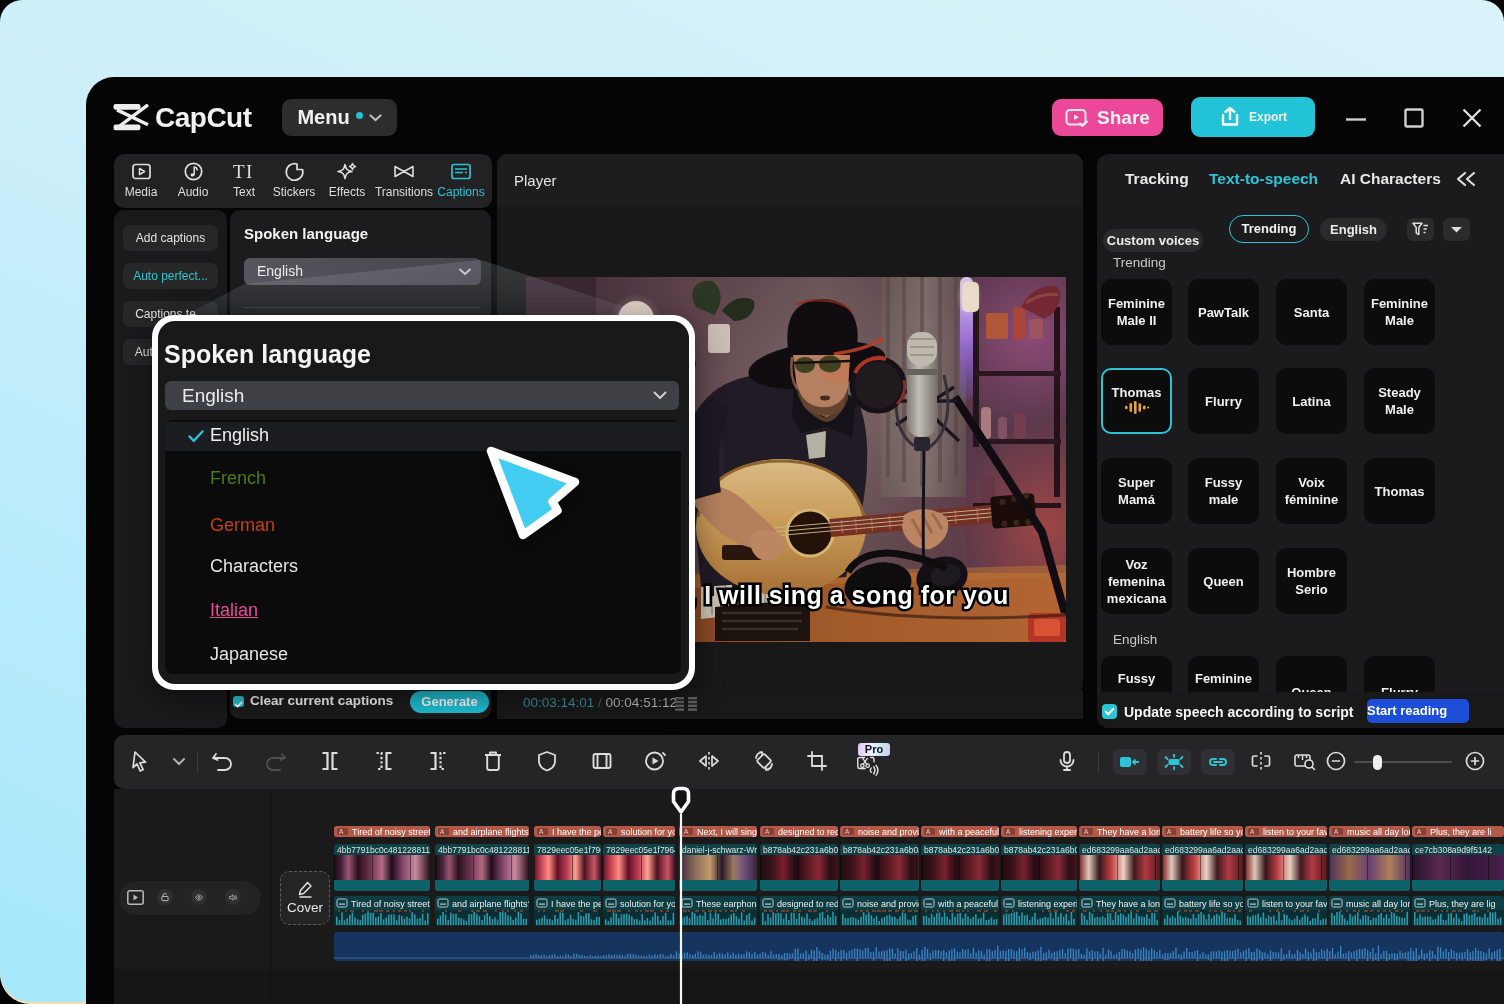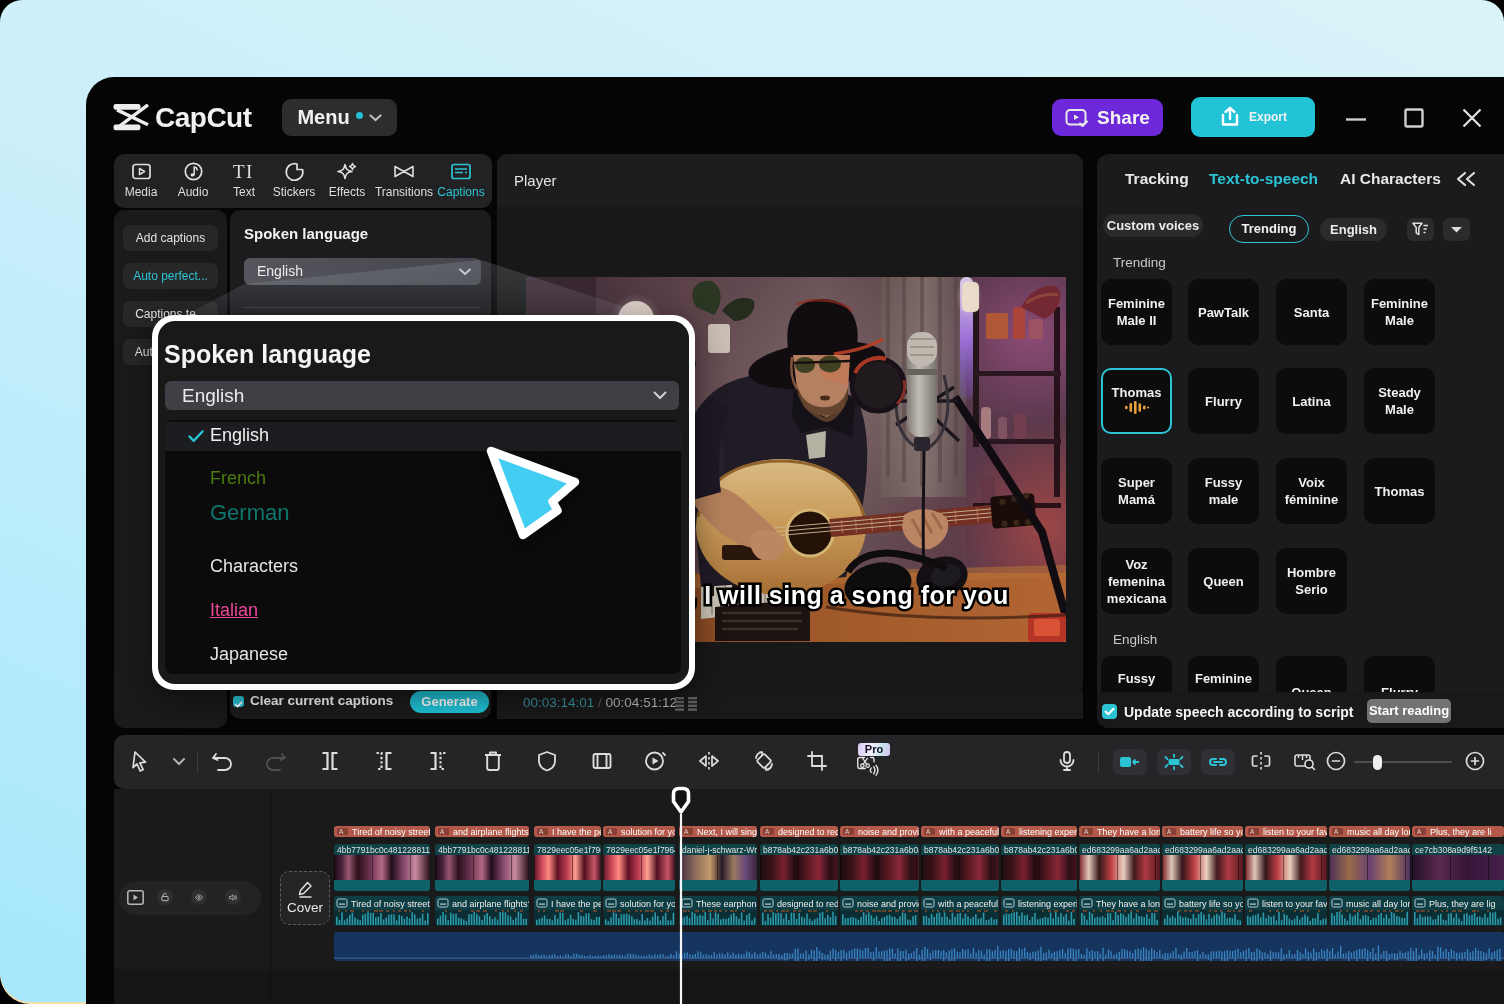--- a/index.html
+++ b/index.html
@@ -5,21 +5,21 @@
 html,body{margin:0;padding:0;width:1504px;height:1004px;overflow:hidden;background:#000;font-family:"Liberation Sans",sans-serif;}
 *{box-sizing:border-box;}
 .abs{position:absolute;}
 #stage{position:relative;width:1504px;height:1004px;background:#000;}
 #cream{position:absolute;left:0px;top:900px;width:90px;height:104px;background:#f5ddb0;border-radius:0 0 0 30px;}
 #bgblue{position:absolute;left:0;top:0;width:1504px;height:1002px;background:linear-gradient(205deg,#d9f4f9 0%,#cdeffa 45%,#a6e8fc 100%);border-radius:22px 22px 0 30px;}
 #app{position:absolute;left:86px;top:77px;width:1418px;height:927px;background:#050505;border-radius:28px 0 0 0;}
 
 .tb-text{color:#f1f1f1;font-weight:bold;}
 #menu-btn{left:196px;top:22px;width:115px;height:37px;background:#2d2d2d;border-radius:9px;display:flex;align-items:center;justify-content:center;gap:6px;}
-#share-btn{left:966px;top:22px;width:111px;height:37px;background:#6d28d9;border-radius:9px;display:flex;align-items:center;justify-content:center;gap:8px;}
+#share-btn{left:966px;top:22px;width:111px;height:37px;background:#ec4899;border-radius:9px;display:flex;align-items:center;justify-content:center;gap:8px;}
 #export-btn{left:1105px;top:20px;width:124px;height:40px;background:#22c3d6;border-radius:9px;display:flex;align-items:center;justify-content:center;gap:8px;}
 
 #tabsbar{left:28px;top:77px;width:378px;height:54px;background:#222225;border-radius:10px;}
 .tab{position:absolute;top:7px;width:54px;text-align:center;color:#dfdfdf;font-size:12px;}
 .tab svg{display:block;margin:0 auto 3px auto;}
 
 #leftsub{left:28px;top:133px;width:113px;height:518px;background:#1a1a1c;border-radius:10px;}
 .lsbtn{position:absolute;left:9px;width:95px;height:26px;background:#272727;border-radius:7px;color:#e3e3e3;font-size:12px;display:flex;align-items:center;justify-content:center;}
 
 #cappanel{left:144px;top:133px;width:261px;height:476px;background:#1c1c1e;border-radius:10px;}
@@ -349,21 +349,21 @@
           </g>
       </svg>
     </div>
     <div id="rightpanel" class="abs" style="overflow:hidden;">
       <div class="abs" style="left:28px;top:16px;color:#e8e8e8;font-size:15.5px;font-weight:bold;">Tracking</div>
       <div class="abs" style="left:112px;top:16px;color:#2cc4d4;font-size:15.5px;font-weight:bold;">Text-to-speech</div>
       <div class="abs" style="left:243px;top:16px;color:#e8e8e8;font-size:15.5px;font-weight:bold;">AI Characters</div>
       <svg class="abs" style="left:358px;top:17px;" width="22" height="16" viewBox="0 0 22 16">
           <path d="M10 2 L3 8 L10 14 M19 2 L12 8 L19 14" stroke="#dcdcdc" stroke-width="2.2" fill="none" stroke-linecap="round" stroke-linejoin="round"></path>
         </svg>
-      <div class="abs chip" style="left:6px;top:60px;width:100px;">Custom voices</div>
+      <div class="abs chip" style="left:6px;top:75px;width:100px;">Custom voices</div>
       <div class="abs" style="left:132px;top:61px;width:80px;height:28px;border:1.5px solid #2cc4d4;border-radius:15px;color:#f2f2f2;font-size:13px;font-weight:bold;text-align:center;line-height:25px;">Trending</div>
       <div class="abs chip" style="left:223px;top:64px;width:67px;">English</div>
       <div class="abs" style="left:310px;top:64px;width:27px;height:23px;background:#2b2b2b;border-radius:6px;">
         <svg style="position:absolute;left:5px;top:4px;" width="17" height="15" viewBox="0 0 17 15">
             <path d="M1 1.2 H10 L6.8 5.5 V12.5 L4.2 10.8 V5.5 Z" stroke="#e0e0e0" stroke-width="1.5" fill="none" stroke-linejoin="round"></path>
             <path d="M11.5 3.5 H16 M11.5 7 H14.8 M11.5 10.5 H13.6" stroke="#e0e0e0" stroke-width="1.5"></path>
           </svg>
       </div>
       <div class="abs" style="left:346px;top:64px;width:27px;height:23px;background:#2b2b2b;border-radius:6px;">
         <svg style="position:absolute;left:7px;top:8px;" width="13" height="8" viewBox="0 0 13 8">
@@ -439,21 +439,21 @@
       <div class="vcard" style="left:267px;top:502px;height:72px;border-radius:10px 10px 0 0;">
           <span style="top:28px;">Flurry</span>
         </div>
       <div class="abs" style="left:0;top:538px;width:407px;height:36px;background:#191919;">
         <div class="abs" style="left:5px;top:12px;width:15px;height:15px;background:#2cc4d4;border-radius:4px;">
           <svg width="15" height="15" viewBox="0 0 15 15">
               <path d="M3.5 7.5 L6.3 10.3 L11.5 4.8" stroke="#fff" stroke-width="2" fill="none" stroke-linecap="round" stroke-linejoin="round"></path>
             </svg>
         </div>
         <div class="abs" style="left:27px;top:12px;color:#f5f5f5;font-weight:bold;font-size:14px;">Update speech according to script</div>
-        <div class="abs" style="left:270px;top:7px;width:84px;height:24px;background:#737373;border-radius:5px;color:#fff;font-weight:bold;font-size:13px;text-align:center;line-height:24px;">Start reading</div>
+        <div class="abs" style="left:270px;top:7px;width:102px;height:24px;background:#1d4ed8;border-radius:5px;color:#fff;font-weight:bold;font-size:13px;text-align:left;line-height:24px;">Start reading</div>
       </div>
     </div>
 
     <div id="toolbar" class="abs">
       <svg class="ticon" style="left:14px;" viewBox="0 0 24 24">
           <path d="M7 3 L17.5 13.2 L11.8 13.8 L15.2 20.6 L12.2 22 L9 15 L5 18.6 Z" stroke="#dcdcdc" stroke-width="1.7" fill="none" stroke-linejoin="round"></path>
         </svg>
       <svg class="ticon" style="left:53px;" viewBox="0 0 24 24">
           <path d="M7 10 L12 15 L17 10" stroke="#b0b0b0" stroke-width="2" fill="none" stroke-linecap="round"></path>
         </svg>
@@ -2149,21 +2149,21 @@
           </svg>
       </div>
       <div class="abs" style="left:7px;top:99px;width:516px;height:254px;background:#0b0b0b;border-radius:8px;overflow:hidden;">
         <div class="abs" style="left:0;top:2px;width:516px;height:29px;background:#1c1d20;">
           <svg class="abs" style="left:23px;top:8px;" width="16" height="13" viewBox="0 0 16 13">
               <path d="M1.5 6.5 L5.8 10.8 L14.5 1.5" stroke="#2cc4d4" stroke-width="2.4" fill="none" stroke-linecap="round" stroke-linejoin="round"></path>
             </svg>
           <div class="abs" style="left:45px;top:3px;color:#f0f0f0;font-size:18px;">English</div>
         </div>
         <div class="abs" style="left:45px;top:48px;color:#4d7c0f;font-size:18px;">French</div>
-        <div class="abs" style="left:45px;top:80px;color:#0f766e;font-size:22px;">German</div>
+        <div class="abs" style="left:45px;top:95px;color:#c2410c;font-size:18px;">German</div>
         <div class="abs" style="left:45px;top:136px;color:#e4e4e4;font-size:18px;">Characters</div>
         <div class="abs" style="left:45px;top:180px;color:#ec4899;font-size:18px;text-decoration:underline;">Italian</div>
         <div class="abs" style="left:45px;top:224px;color:#e4e4e4;font-size:18px;">Japanese</div>
       </div>
     </div>
   </div>
   <svg id="cursor" class="abs" style="left:470px;top:435px;filter:drop-shadow(0 3px 6px rgba(0,0,0,0.4));" width="125" height="115" viewBox="0 0 125 115">
     <path d="M21 16 L105 47 L82.5 66.5 L87.5 75.5 L53 100 Z" fill="#44cdf2" stroke="#fff" stroke-width="8.5" stroke-linejoin="round"></path>
   </svg>
 </div>

